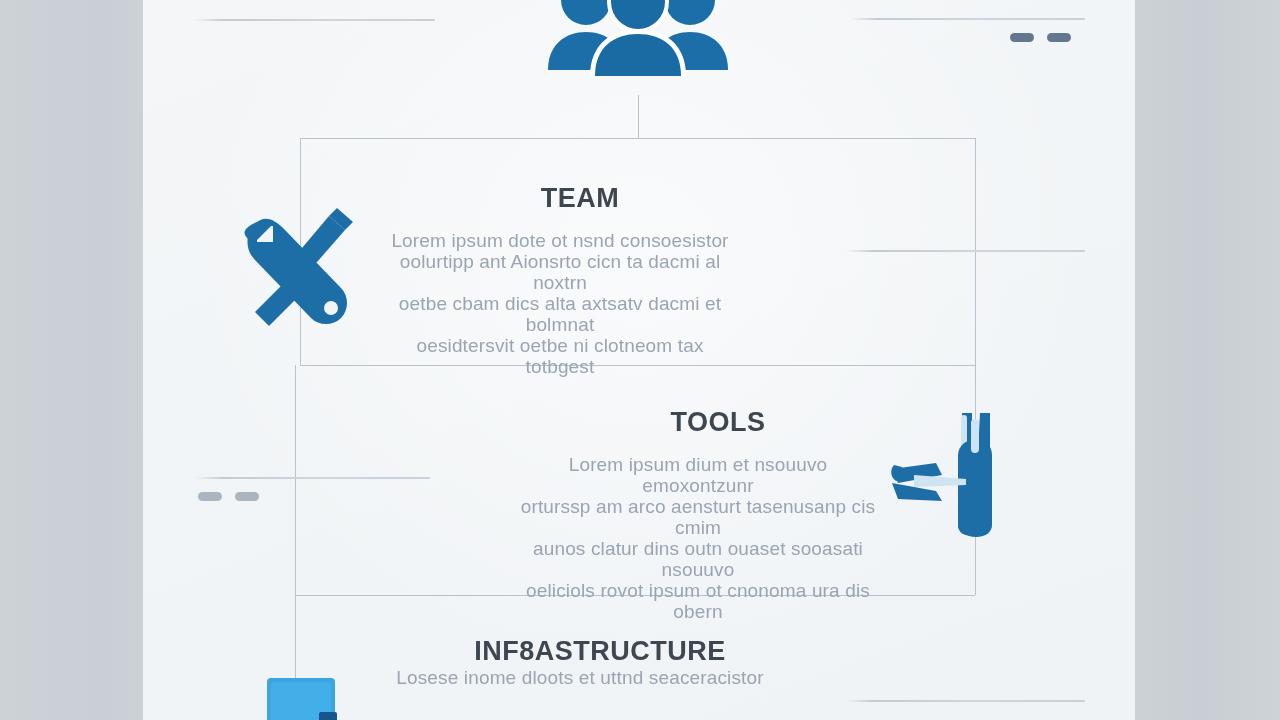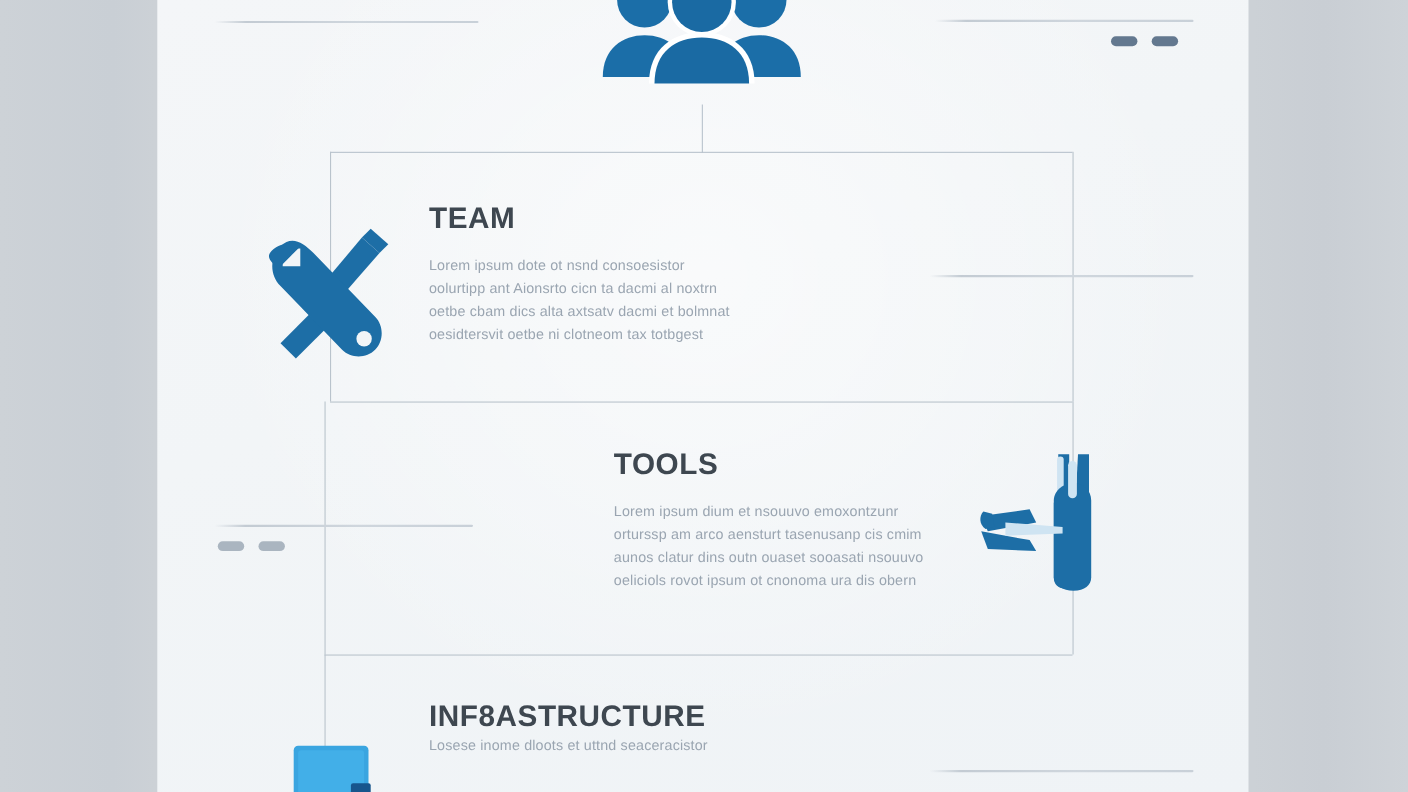--- a/index.html
+++ b/index.html
@@ -8,20 +8,21 @@
     padding: 0;
     background: #ffffff;
   }
   #stage {
     position: relative;
     width: 1280px;
     height: 720px;
     overflow: hidden;
     font-family: "Liberation Sans", sans-serif;
     background: #ccd2d8;
+    text-align: center;
   }
   
   #stage::before {
     content: "";
     position: absolute;
     inset: 0;
     background: linear-gradient(90deg, #cdd2d7 0%, #c9cfd5 8%, #ccd1d6 11%,
                                        #ccd1d6 89%, #c9ced4 94%, #ced3d8 100%);
     pointer-events: none;
   }
@@ -75,21 +76,21 @@
   .sec-title {
     font-size: 27px;
     font-weight: bold;
     letter-spacing: 0.5px;
     color: #3e4750;
     margin: 0 0 16px 0;
     font-family: "Liberation Sans", sans-serif;
   }
   .sec-body {
     margin: 0;
-    font-size: 13px;
+    font-size: 19px;
     line-height: 21px;
     color: #9aa5b1;
     max-width: 340px;
     filter: blur(0.45px);
     letter-spacing: 0.15px;
   }
   .sec-body span { display: block; }
 
   .icon { position: absolute; z-index: 4; }
 </style>
@@ -164,21 +165,21 @@
     <div class="section" style="left:247px; top:183px; width:380px;">
       <h2 class="sec-title">TEAM</h2>
       <p class="sec-body">
         <span>Lorem ipsum dote ot nsnd  consoesistor</span>
         <span>oolurtipp ant Aionsrto cicn ta dacmi al noxtrn</span>
         <span>oetbe cbam dics alta axtsatv dacmi et bolmnat</span>
         <span>oesidtersvit oetbe ni clotneom tax totbgest</span>
       </p>
     </div>
 
-    <div class="section" style="left:375px; top:407px; width:400px;margin-left:40px;">
+    <div class="section" style="left:375px; top:407px; width:400px;">
       <h2 class="sec-title">TOOLS</h2>
       <p class="sec-body" style="max-width:360px;">
         <span>Lorem ipsum dium et nsouuvo  emoxontzunr</span>
         <span>orturssp am arco aensturt tasenusanp cis cmim</span>
         <span>aunos clatur dins outn ouaset sooasati nsouuvo</span>
         <span>oeliciols rovot ipsum ot cnonoma ura dis obern</span>
       </p>
     </div>
 
     <div class="icon" style="left:745px; top:405px; width:120px; height:135px;">

